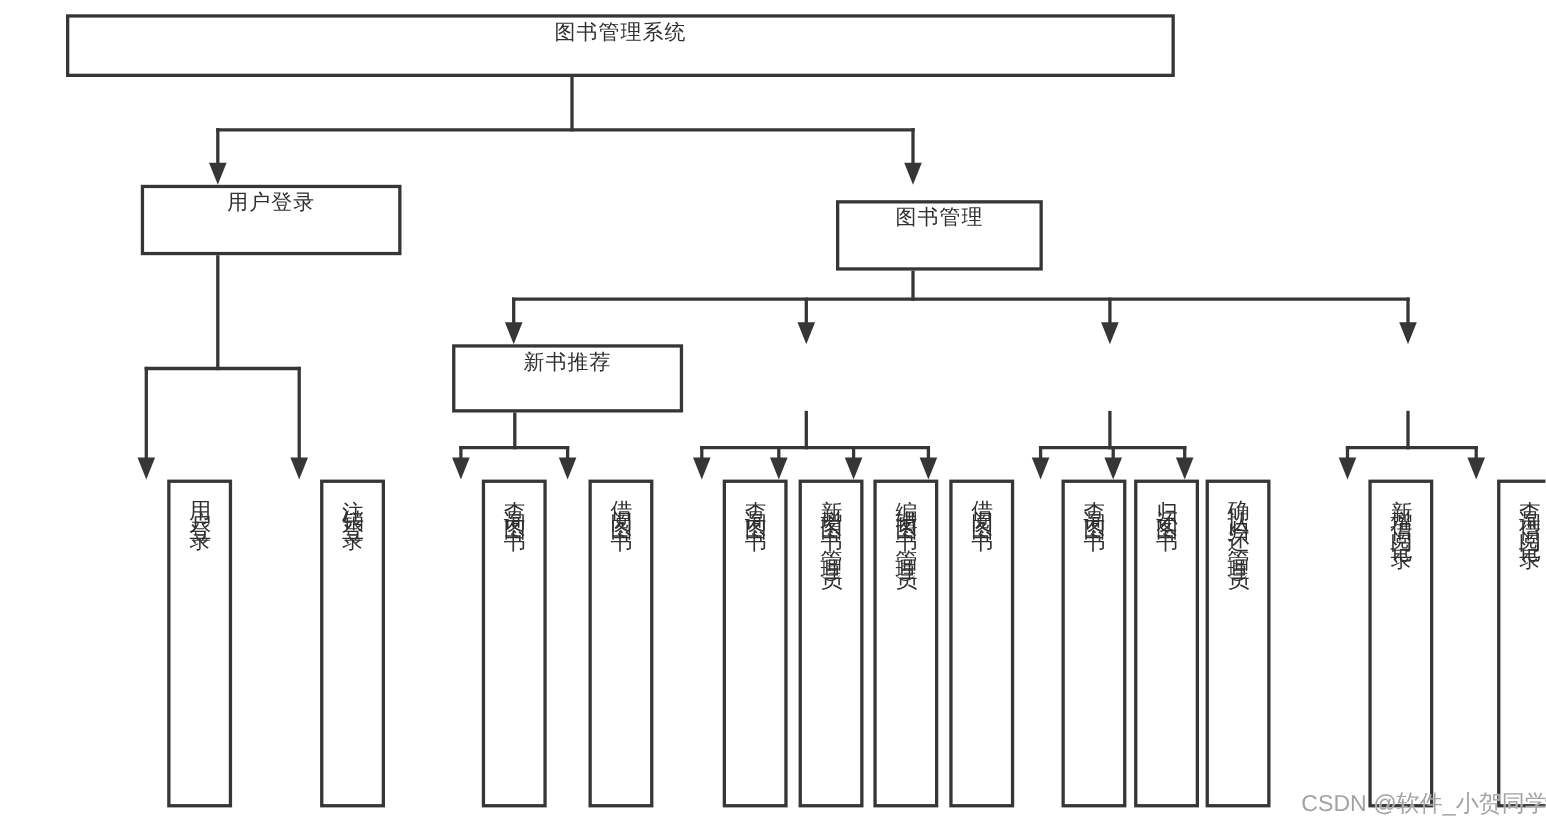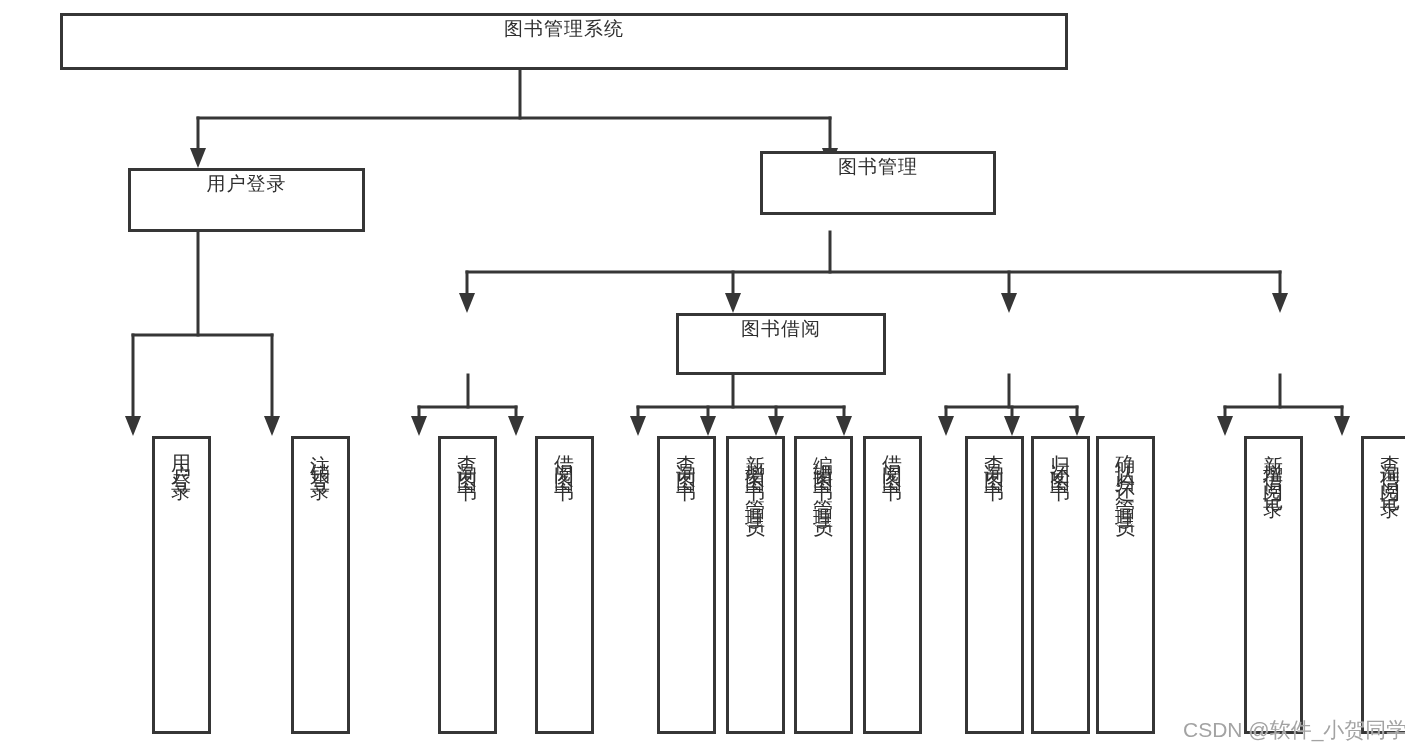--- a/index.html
+++ b/index.html
@@ -99,26 +99,26 @@
     </g>
   </svg>
 
   <div class="box" style="left:12px;top:13px;width:1008px;height:57px">
     <span class="h-label">图书管理系统</span>
   </div>
 
   <div class="box" style="left:80px;top:168px;width:237px;height:64px">
     <span class="h-label">用户登录</span>
   </div>
-  <div class="box" style="left:712px;top:151px;width:236px;height:64px">
+  <div class="box" style="left:712px;top:182px;width:188px;height:64px">
     <span class="h-label">图书管理</span>
   </div>
 
-  <div class="box" style="left:628px;top:313px;width:210px;height:62px">
-    <span class="h-label">图书借阅</span>
+  <div class="box" style="left:363px;top:313px;width:210px;height:62px">
+    <span class="h-label">新书推荐</span>
   </div>
 
   <div class="box" style="left:104px;top:436px;width:59px;height:298px">
     <span class="v-label">用户登录</span>
   </div>
   <div class="box" style="left:243px;top:436px;width:59px;height:298px">
     <span class="v-label">注销登录</span>
   </div>
 
   <div class="box" style="left:390px;top:436px;width:59px;height:298px">

